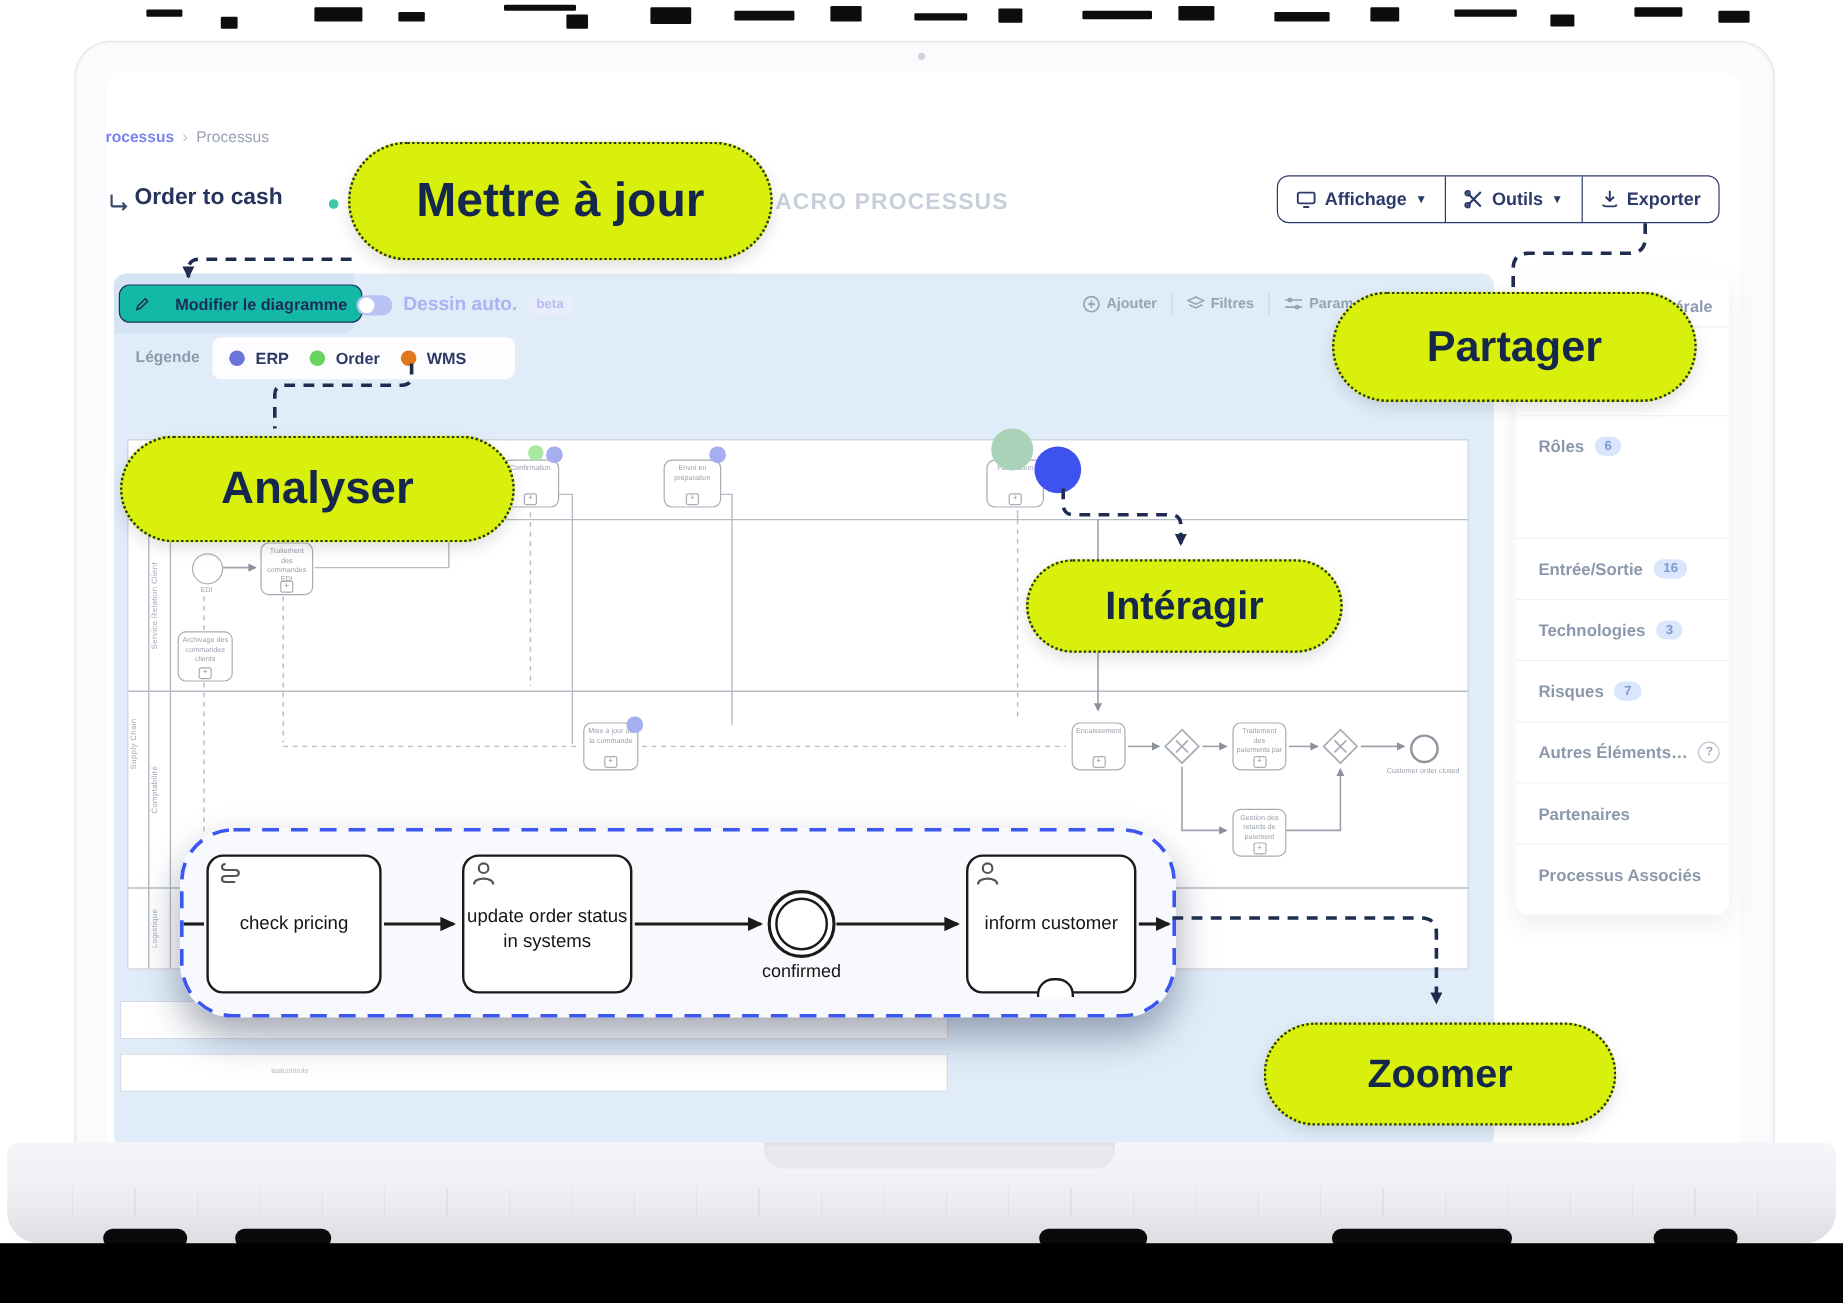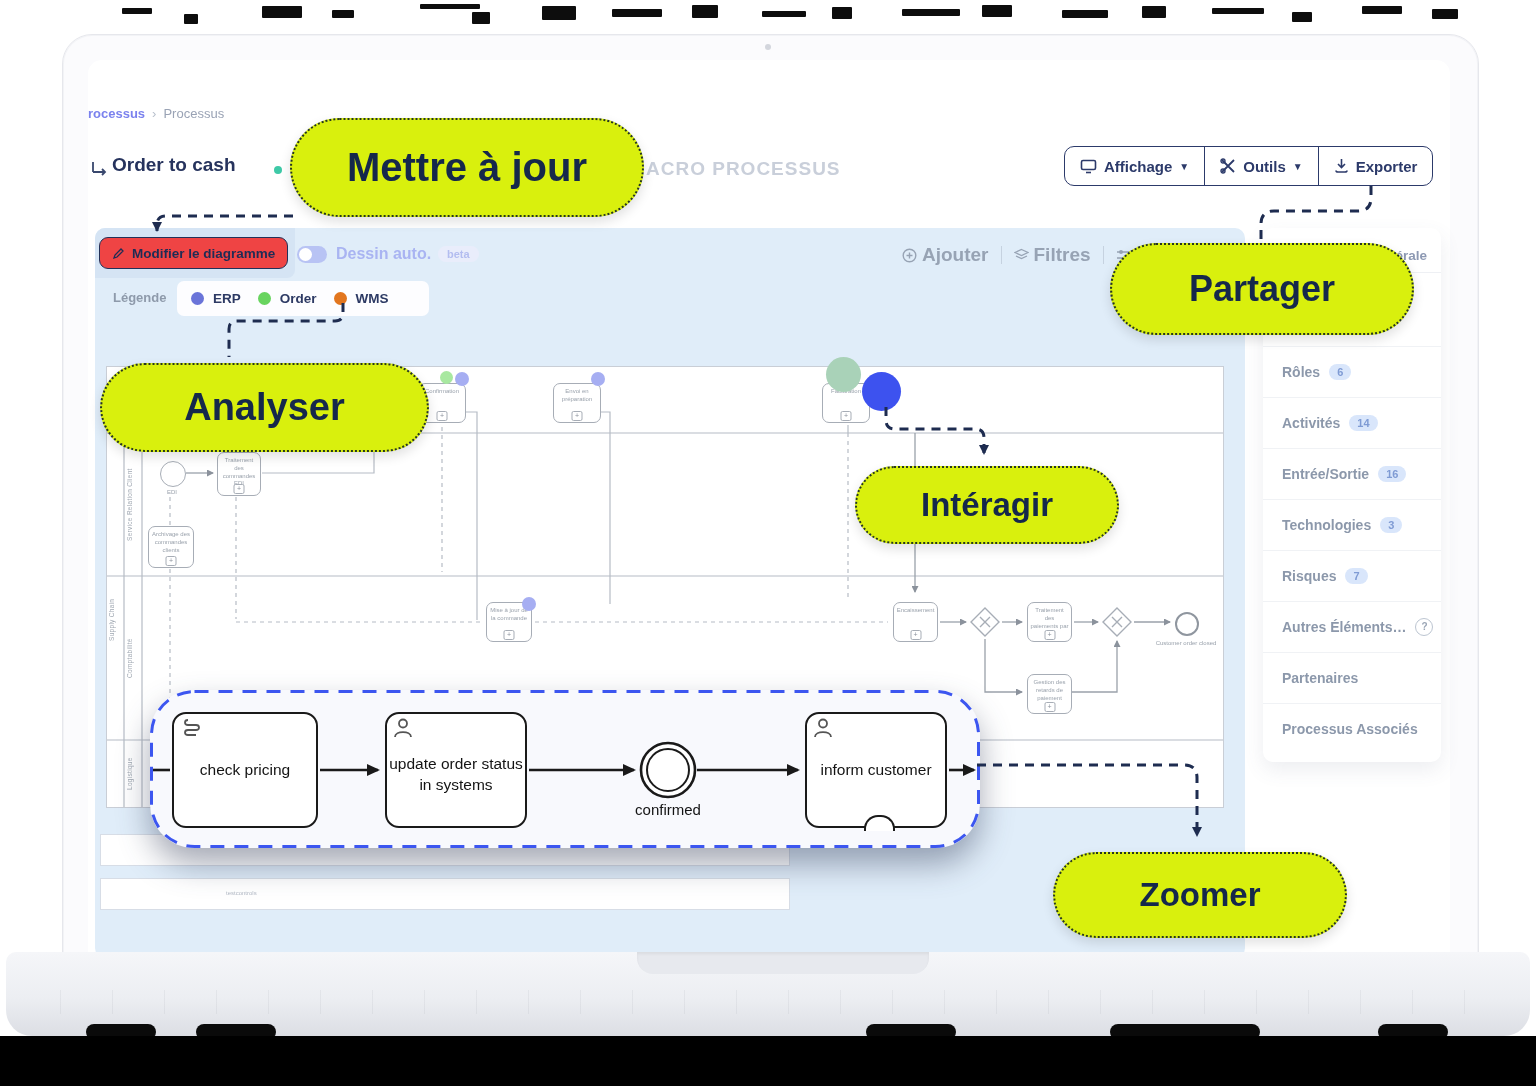--- a/index.html
+++ b/index.html
@@ -30,30 +30,30 @@
   .watermark{position:absolute;left:646px;top:158px;font-size:19px;font-weight:700;
              letter-spacing:1px;color:#c9cfda;}
   .btngroup{position:absolute;left:1064px;top:146px;height:38px;display:flex;border:1.6px solid #2c3a6a;
             border-radius:10px;background:#fff;color:#2c3a6a;font-weight:700;font-size:15px;}
   .btngroup .cell{display:flex;align-items:center;gap:7px;padding:0 15px;border-right:1.6px solid #2c3a6a;cursor:pointer;}
   .btngroup .cell:last-child{border-right:none;}
   .caret{font-size:10px;}
   
   .panel{position:absolute;left:95px;top:228px;width:1150px;height:730px;background:#e0edf9;border-radius:10px;}
   .editstrip{position:absolute;left:95px;top:228px;width:200px;height:50px;background:#d5e4f4;border-radius:10px 0 8px 0;}
-  .editbtn{position:absolute;left:99px;top:237px;height:30px;display:flex;align-items:center;gap:7px;
-           padding:0 12px;background:#ef4444;border:1.6px solid #223158;border-radius:9px;
+  .editbtn{position:absolute;left:99px;top:237px;height:30px;display:flex;align-items:center;gap:21px;
+           padding:0 12px;background:#14b8a6;border:1.6px solid #223158;border-radius:9px;
            font-size:13.5px;font-weight:700;color:#1e2c55;cursor:pointer;}
   .toggle{position:absolute;left:297px;top:246px;width:30px;height:17px;border-radius:9px;background:#b8c3f4;cursor:pointer;}
   .knob{position:absolute;left:2px;top:2px;width:13px;height:13px;border-radius:50%;background:#fff;}
   .autodraw{position:absolute;left:336px;top:245px;font-size:16px;font-weight:700;color:#a9b4f2;}
   .beta{position:absolute;left:438px;top:246px;font-size:11px;font-weight:700;color:#b3bdf0;
         background:#e9edfb;border-radius:9px;padding:2px 9px;}
   .actions{position:absolute;left:902px;top:244px;display:flex;align-items:center;gap:12px;
-           font-size:19px;color:#97a3b4;font-weight:600;}
+           font-size:12px;color:#97a3b4;font-weight:600;}
   .actions .item{display:flex;align-items:center;gap:5px;cursor:pointer;}
   .vsep{width:1px;height:18px;background:#c6d2e0;}
   .legendlabel{position:absolute;left:113px;top:290px;font-size:13px;color:#8e9aab;font-weight:600;}
   .legendstrip{position:absolute;left:177px;top:281px;width:252px;height:35px;background:#fdfdff;border-radius:7px;
                display:flex;align-items:center;gap:9px;padding:0 14px;box-sizing:border-box;}
   .ldot{width:13px;height:13px;border-radius:50%;}
   .lname{font-size:13.5px;font-weight:700;color:#2d3a64;margin-right:8px;}
   
   .canvas{position:absolute;left:106px;top:366px;width:1118px;height:442px;background:#fff;border:1px solid #c9ced6;box-sizing:border-box;}
   .lanetext{position:absolute;writing-mode:vertical-rl;transform:rotate(180deg);font-size:6.5px;color:#a0a8b2;
@@ -293,24 +293,20 @@
   <div class="bar" style="top:878px;"></div>
   <div class="tinytxt">testcontrols</div>
 
   <div class="sidebar">
     <div class="sbtab">érale</div>
     <div class="sbdiv"></div>
     <div class="sbrow" style="top:118px;">
         <span>Rôles</span>
         <span class="badge">6</span>
       </div>
-    <div class="sbrow" style="top:169px;">
-        <span>Activités</span>
-        <span class="badge">14</span>
-      </div>
     <div class="sbrow" style="top:220px;">
         <span>Entrée/Sortie</span>
         <span class="badge">16</span>
       </div>
     <div class="sbrow" style="top:271px;">
         <span>Technologies</span>
         <span class="badge">3</span>
       </div>
     <div class="sbrow" style="top:322px;">
         <span>Risques</span>

